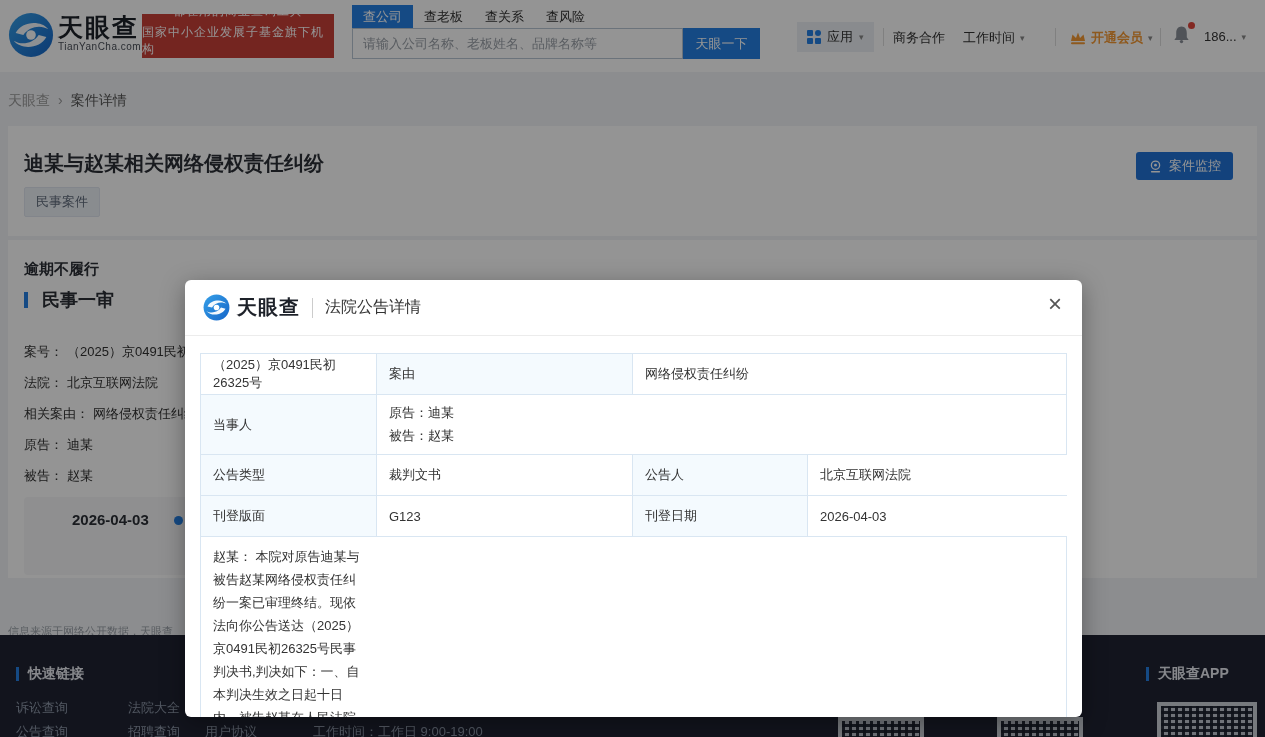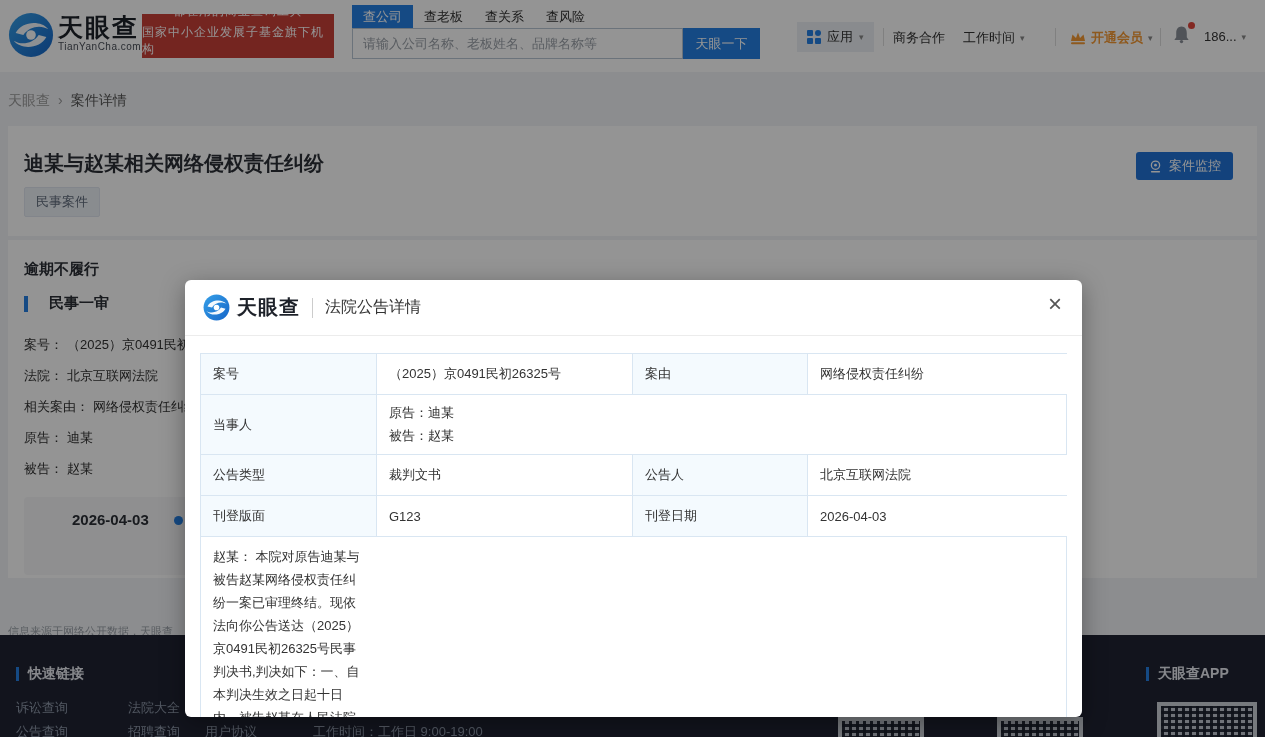--- a/index.html
+++ b/index.html
@@ -39,25 +39,25 @@
   .title-card { position:absolute; left:8px; top:126px; width:1249px; height:110px; background:#fff; }
   .case-title { position:absolute; left:16px; top:24px; font-size:20px; font-weight:bold; color:#2b2f36; }
   .case-badge { position:absolute; left:16px; top:61px; padding:5px 11px; background:#EDF1F6; color:#5E6A7B;
                 font-size:13px; border-radius:2px; border:1px solid #E0E6EF; }
   .monitor-btn { position:absolute; right:24px; top:26px; height:28px; padding:0 12px; background:#2273D6; border-radius:3px;
                  color:#fff; font-size:13px; display:flex; align-items:center; gap:6px; cursor:pointer; }
 
   
   .trial-card { position:absolute; left:8px; top:240px; width:1249px; height:338px; background:#fff; }
   .section-title { position:absolute; left:16px; top:20px; font-size:15px; font-weight:bold; color:#2b2f36; }
-  .stage { position:absolute; left:16px; top:54px; display:flex; align-items:center; gap:21px;
-           font-size:15px; font-weight:bold; color:#2b2f36; }
+  .stage { position:absolute; left:16px; top:48px; display:flex; align-items:center; gap:14px;
+           font-size:18px; font-weight:bold; color:#2b2f36; }
   .blue-bar { width:4px; height:16px; background:#2580E4; }
   .fields { position:absolute; left:16px; top:96px; }
-  .field-line { height:31px; display:flex; align-items:flex-start; font-size:13px; color:#333; }
+  .field-line { height:31px; display:flex; align-items:center; font-size:13px; color:#333; }
   .field-label { margin-right:4px; }
   .timeline-box { position:absolute; left:16px; top:257px; width:528px; height:78px; background:#F6F7F9; border-radius:4px; }
   .timeline-date { position:absolute; left:48px; top:14px; font-size:15px; font-weight:bold; color:#2b2f36; }
   .timeline-dot { position:absolute; left:150px; top:19px; width:9px; height:9px; border-radius:50%; background:#2580E4; }
   .disclaimer { position:absolute; left:8px; top:624px; font-size:11px; color:#9aa0a8; }
 
   
   .footer { position:absolute; left:0; top:635px; width:1265px; height:102px; background:#1F2432; }
   .f-title { position:absolute; display:flex; align-items:center; gap:9px; font-size:14px; font-weight:bold; color:#E8EBF2; }
   .f-bar { width:3px; height:14px; background:#2580E4; }
@@ -262,21 +262,20 @@
         <circle cx="24" cy="24" r="5" fill="#fff"></circle>
       </svg>
       <span class="m-brand">天眼查</span>
       <div class="m-div"></div>
       <span class="m-title">法院公告详情</span>
       <span class="m-close">×</span>
     </div>
 
     <div class="m-table">
       <div class="trow">
-        <div class="tcell lbl">案号</div>
         <div class="tcell">（2025）京0491民初26325号</div>
         <div class="tcell lbl">案由</div>
         <div class="tcell">网络侵权责任纠纷</div>
       </div>
       <div class="trow merged">
         <div class="tcell lbl">当事人</div>
         <div class="tcell multi">
           <span>原告：迪某</span>
           <span>被告：赵某</span>
         </div>

